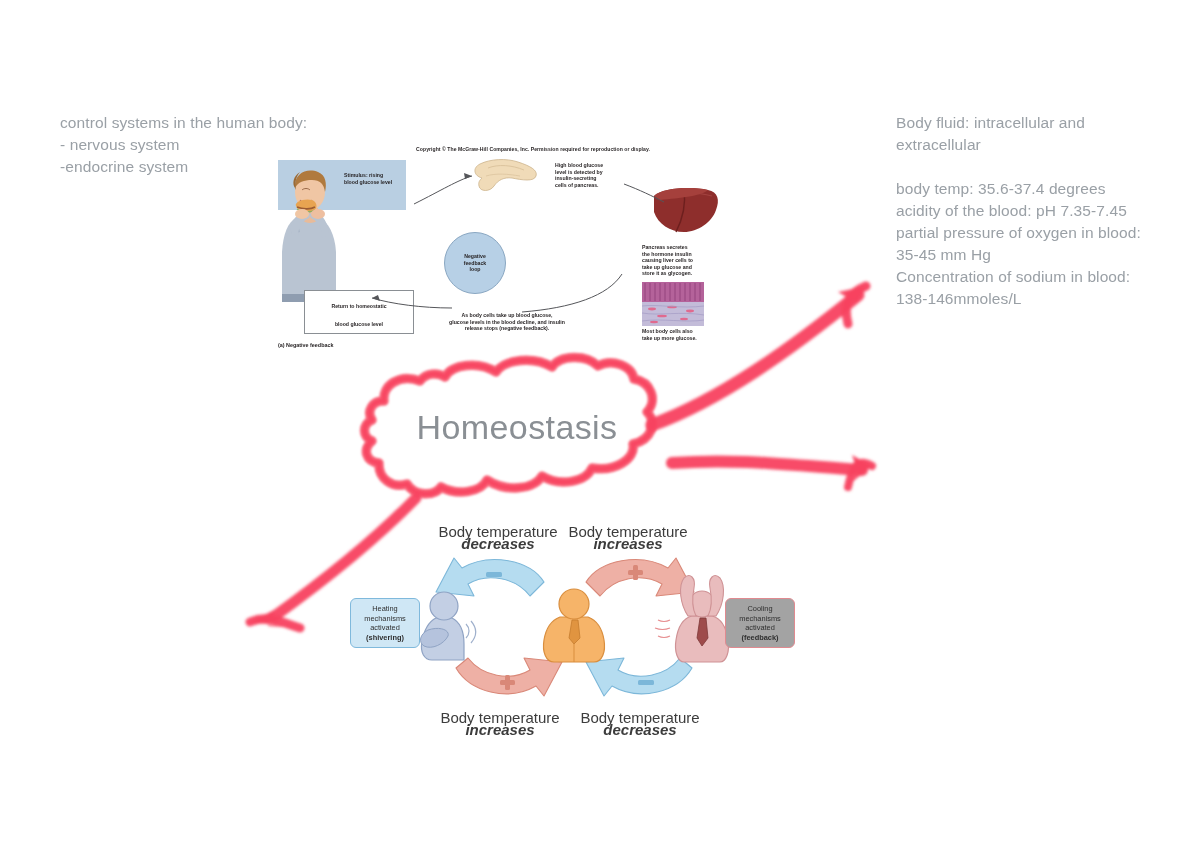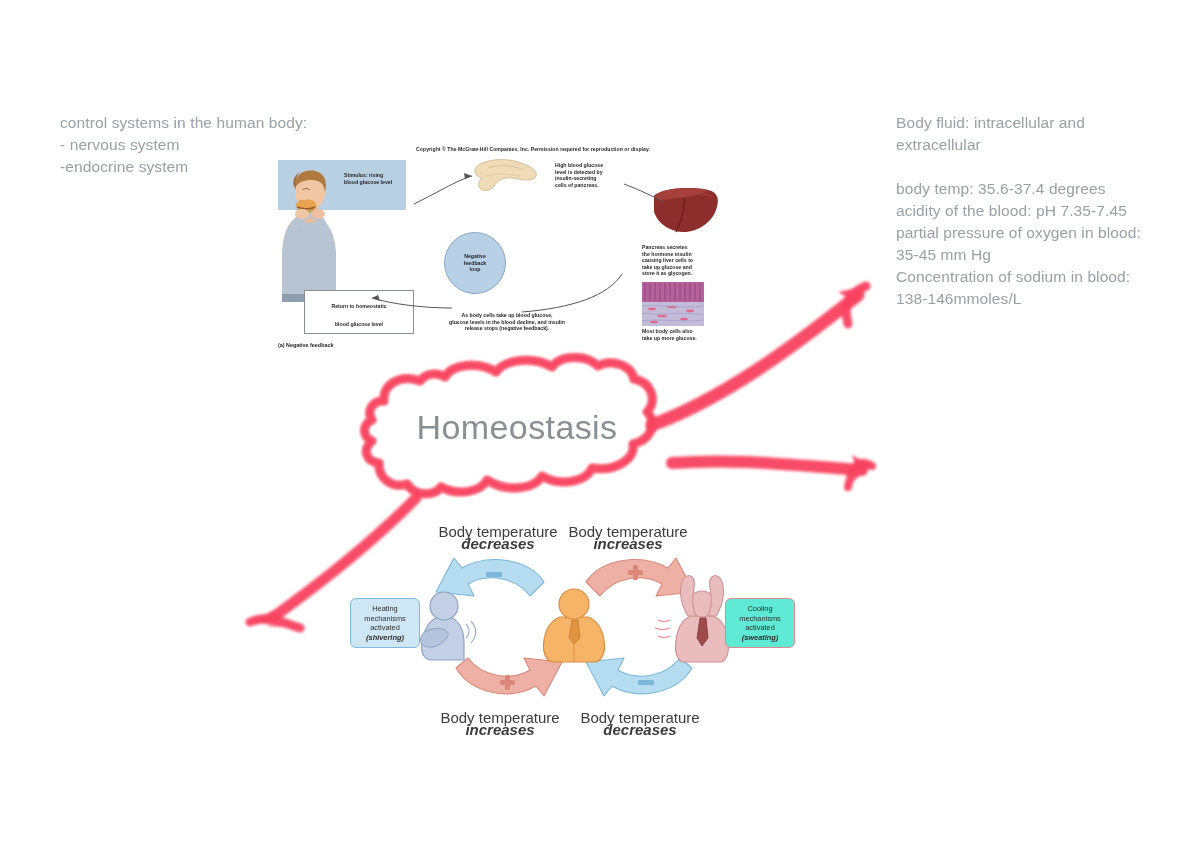--- a/index.html
+++ b/index.html
@@ -66,23 +66,23 @@
   .bt-label{
     position:absolute;text-align:center;font-size:15px;line-height:12px;color:#3c3c3c;
     width:120px;
   }
   .bt-label i{font-style:italic;font-weight:bold;}
   .mechbox{
     position:absolute;width:62px;border-radius:6px;
     font-size:7.4px;line-height:9.6px;text-align:center;padding:5px 3px;
     color:#2f2f2f;
   }
-  .mechbox b{font-style:italic;}
+  .mechbox b{}
   #box-heating{left:10px;top:78px;background:#cfe7f5;border:1px solid #7fb9dc;}
-  #box-cooling{left:385px;top:78px;background:#5eead4;border:1px solid #e08a90;}
+  #box-cooling{left:385px;top:78px;background:#a3a3a3;border:1px solid #e08a90;}
 </style>
 </head>
 <body>
 
 <div class="canvas">
 
   <svg class="canvas" width="1200" height="848" viewBox="0 0 1200 848" style="position:absolute;left:0;top:0;">
     <defs>
       <filter id="inkblur" x="-30%" y="-30%" width="160%" height="160%">
         <feGaussianBlur stdDeviation="1.1"></feGaussianBlur>
@@ -377,17 +377,17 @@
       <span>Heating</span><br>
       <span>mechanisms</span><br>
       <span>activated</span><br>
       <b>(shivering)</b>
     </div>
 
     <div class="mechbox" id="box-cooling">
       <span>Cooling</span><br>
       <span>mechanisms</span><br>
       <span>activated</span><br>
-      <b>(sweating)</b>
+      <b>(feedback)</b>
     </div>
   </div>
 
 </div>
 
 </body></html>

